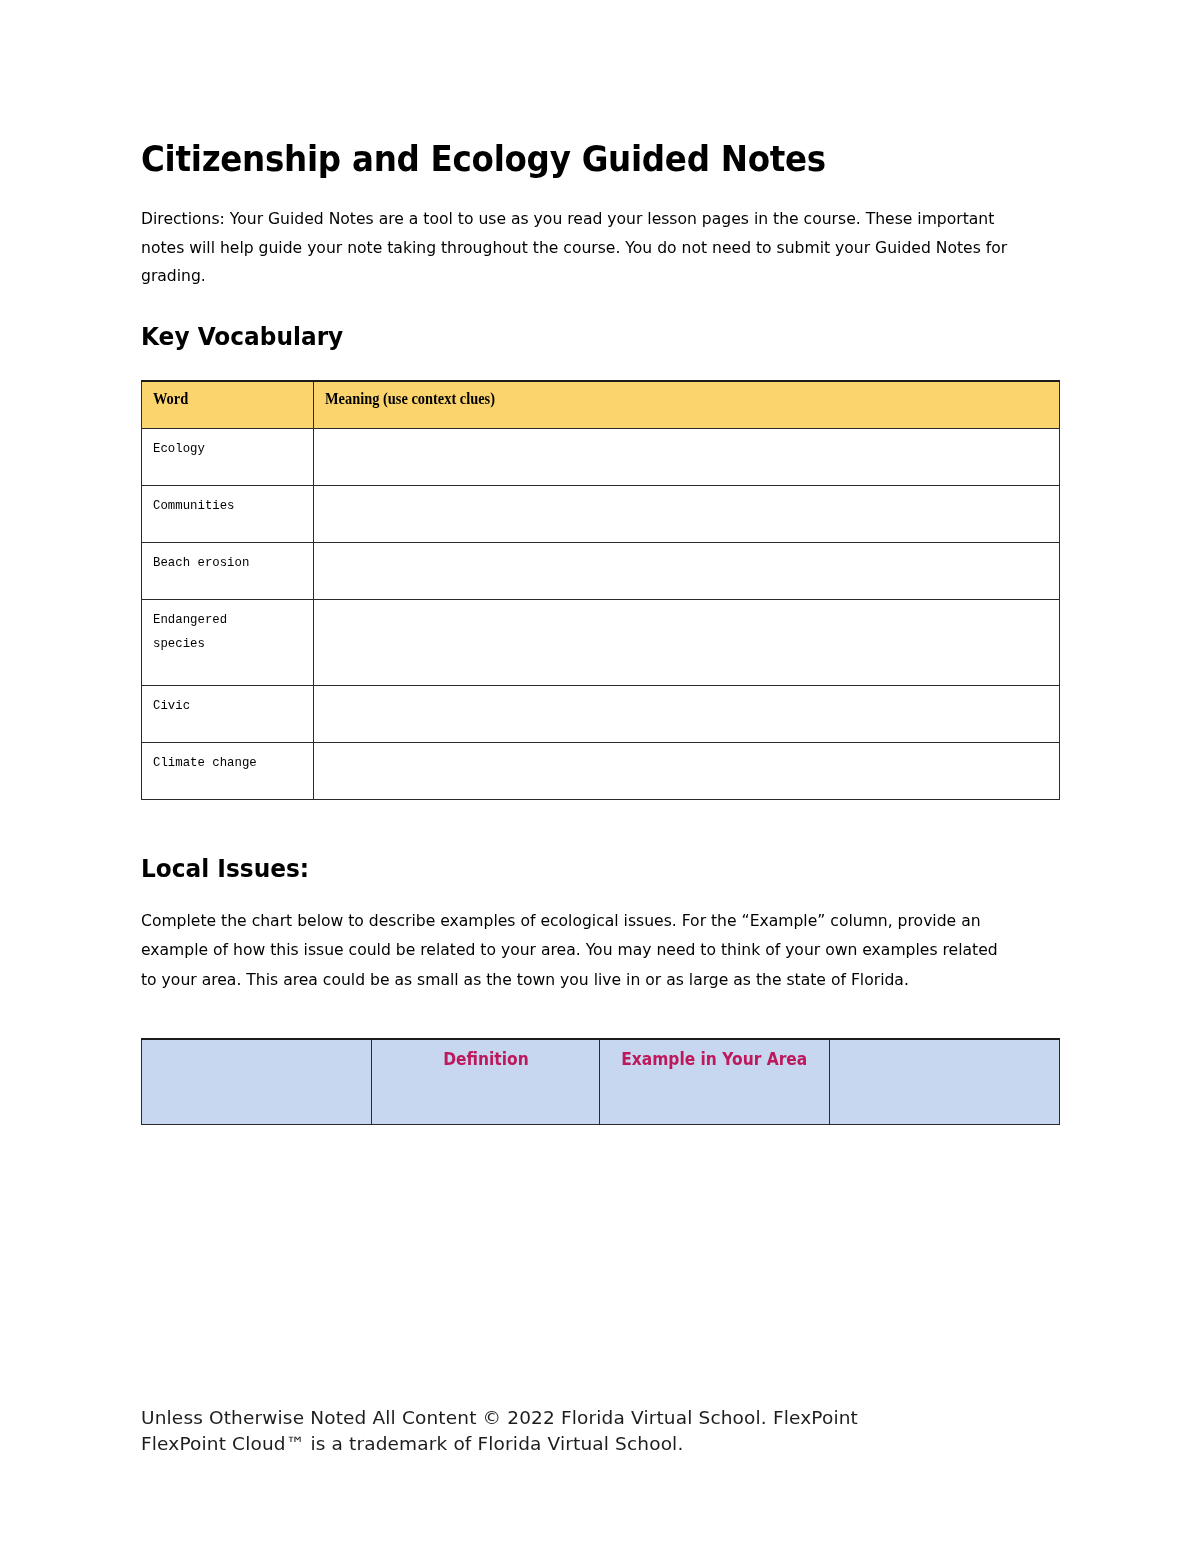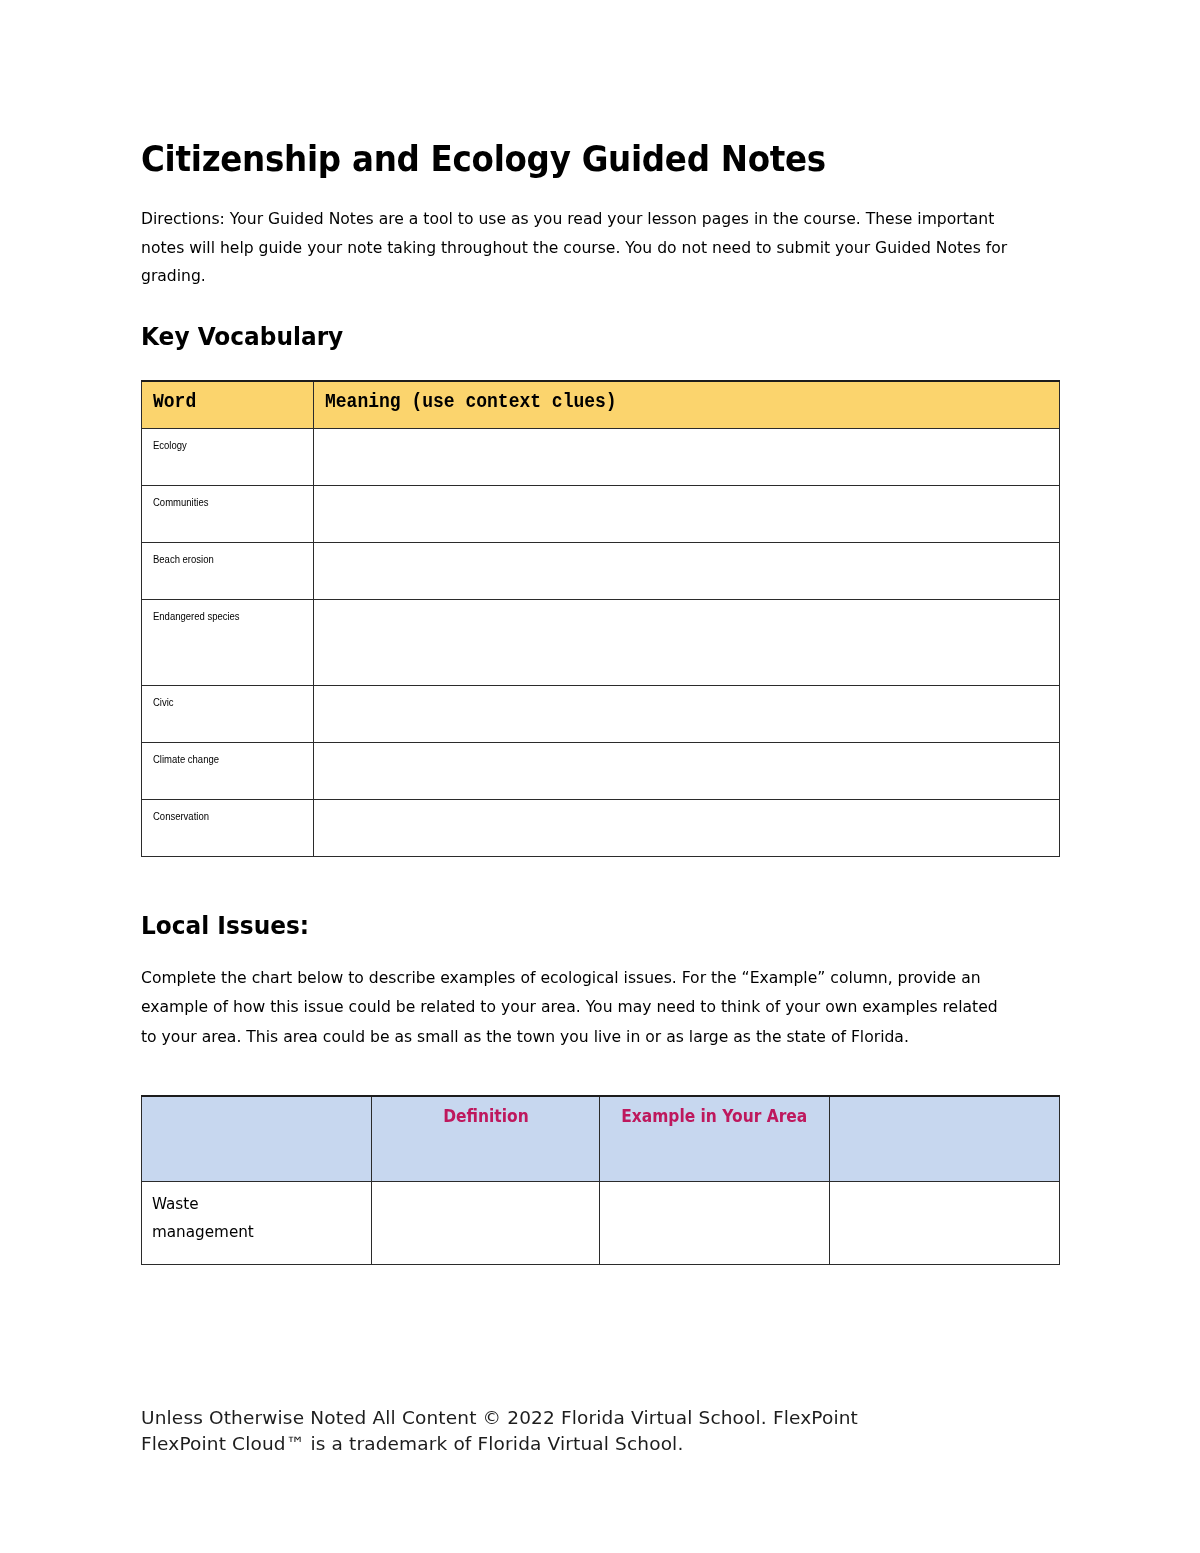--- a/index.html
+++ b/index.html
@@ -99,35 +99,35 @@
 
   
   .vocab-table { width: 918px; }
   .vocab-table .hdr {
     background: #FBD46D;
     height: 47px;
     border-top: 2px solid #1c1c1c;
     border-bottom: 1.5px solid #1c1c1c;
   }
   .vocab-table .hdr-cell {
-    font-family: Liberation Mono, monospace;
-    font-size: 20px;
+    font-family: Liberation Serif, serif;
+    font-size: 16px;
     font-weight: bold;
     padding: 8px 0 0 11px;
     transform-origin: left top;
     color: #000;
   }
   .vocab-table .hdr-cell span {
     display: inline-block;
     transform: scaleX(0.9);
     transform-origin: left top;
   }
   .vocab-table .word-cell {
-    font-family: Liberation Sans, sans-serif;
-    font-size: 10px;
+    font-family: Liberation Mono, monospace;
+    font-size: 13px;
     line-height: 1.85;
     padding: 8px 6px 8px 11px;
     color: #000;
   }
   .vocab-table .word-cell span {
     display: inline-block;
     transform: scaleX(0.95);
     transform-origin: left top;
   }
   .vocab-table .meaning-cell { }
@@ -253,26 +253,20 @@
             <span>Civic</span>
           </td>
           <td class="meaning-cell"></td>
         </tr>
         <tr class="row-std">
           <td class="word-cell">
             <span>Climate change</span>
           </td>
           <td class="meaning-cell"></td>
         </tr>
-        <tr class="row-std">
-          <td class="word-cell">
-            <span>Conservation</span>
-          </td>
-          <td class="meaning-cell"></td>
-        </tr>
       </tbody>
     </table>
 
     <div class="spacer-c"></div>
 
     <h2 class="section-heading">Local Issues:</h2>
 
     <div class="spacer-d"></div>
 
     <p class="para">Complete the chart below to describe examples of ecological issues. For the “Example” column, provide an example of how this issue could be related to your area. You may need to think of your own examples related to your area.  This area could be as small as the town you live in or as large as the state of Florida.</p>
@@ -290,28 +284,20 @@
           </th>
           <th class="hdr-cell" style="width:230px;">
             <span>Example in Your Area</span>
           </th>
           <th class="hdr-cell" style="width:230px;">
             <span></span>
           </th>
         </tr>
       </thead>
       <tbody>
-        <tr class="row-waste">
-          <td class="body-cell">
-            <span class="txt" style="width:105px;">Waste management</span>
-          </td>
-          <td class="body-cell"></td>
-          <td class="body-cell"></td>
-          <td class="body-cell"></td>
-        </tr>
       </tbody>
     </table>
 
   </div>
 
   <div class="footer">
     <div>Unless Otherwise Noted All Content © 2022 Florida Virtual School. FlexPoint</div>
     <div>FlexPoint Cloud™ is a trademark of Florida Virtual School.</div>
   </div>
 

